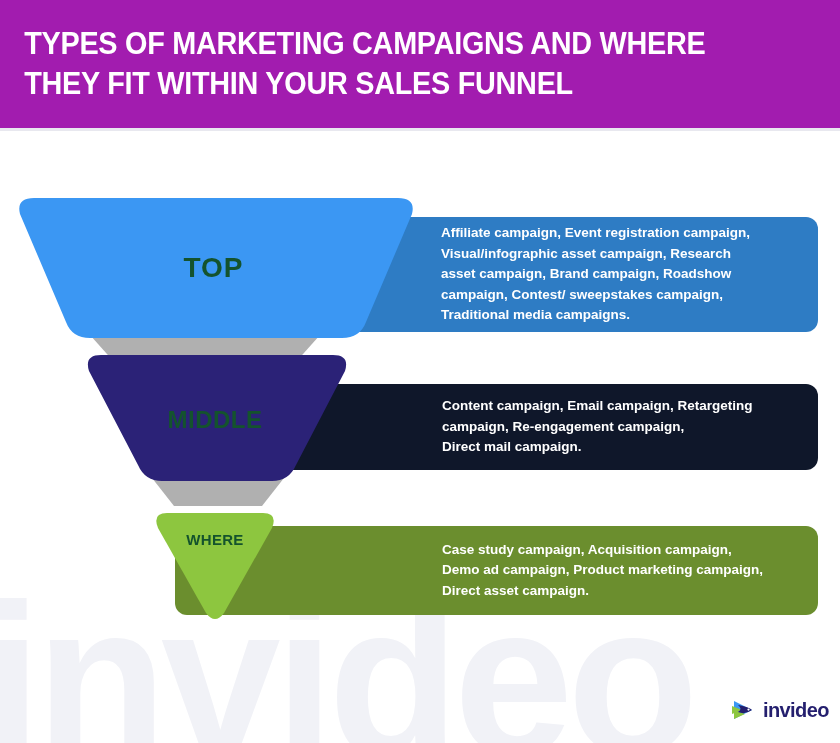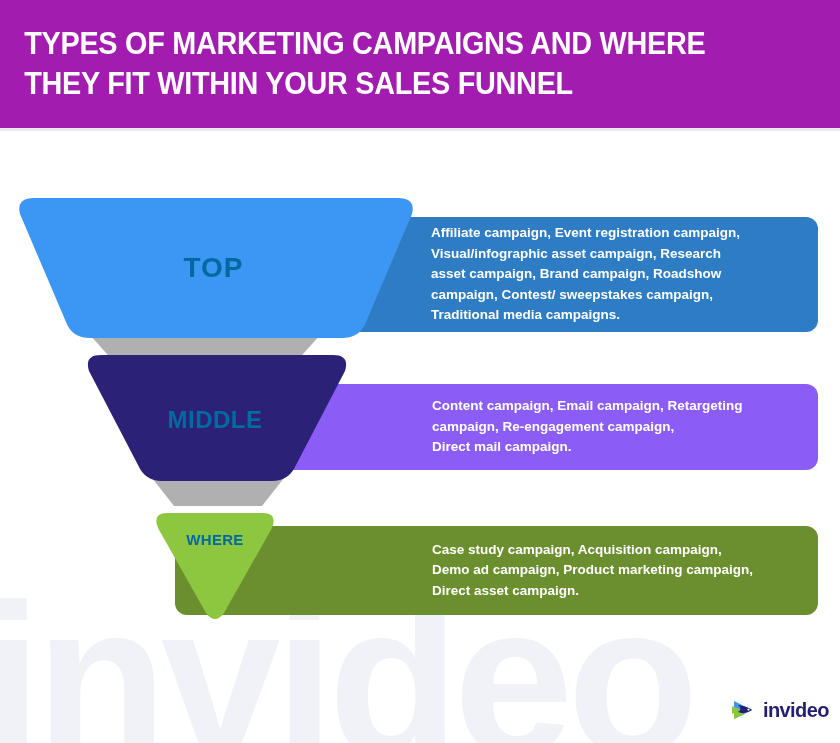--- a/index.html
+++ b/index.html
@@ -76,59 +76,59 @@
     align-items: center;
     border-radius: 12px;
   }
   .panel-text {
     color: #ffffff;
     font-family: "Liberation Sans", sans-serif;
     font-weight: bold;
     font-size: 13.5px;
     line-height: 1.52;
     white-space: pre-line;
-    margin: 4px;
+    margin: 14px;
   }
 
   #panel-top {
     left: 225px;
     top: 217px;
     width: 593px;
     height: 115px;
     background: #2e7cc4;
   }
   #panel-top .panel-text { padding-left: 202px; }
 
   #panel-middle {
     left: 175px;
     top: 384px;
     width: 643px;
     height: 86px;
-    background: #8b5cf6;
+    background: #0f172a;
   }
   #panel-middle .panel-text { padding-left: 253px; }
 
   #panel-bottom {
     left: 175px;
     top: 526px;
     width: 643px;
     height: 89px;
     background: #6b8e2e;
   }
   #panel-bottom .panel-text { padding-left: 253px; }
 
   
   .funnel-shape {
     position: absolute;
     z-index: 4;
   }
   .funnel-label {
     position: absolute;
     z-index: 5;
-    color: #0369a1;
+    color: #14532d;
     font-family: "Liberation Sans", sans-serif;
     font-weight: bold;
     text-align: center;
     pointer-events: none;
   }
 
   #shape-top    { left: 16px;  top: 198px; }
   #shape-conn1  { left: 90px;  top: 335px; z-index: 1; }
   #shape-middle { left: 84px;  top: 355px; }
   #shape-conn2  { left: 152px; top: 478px; z-index: 1; }

